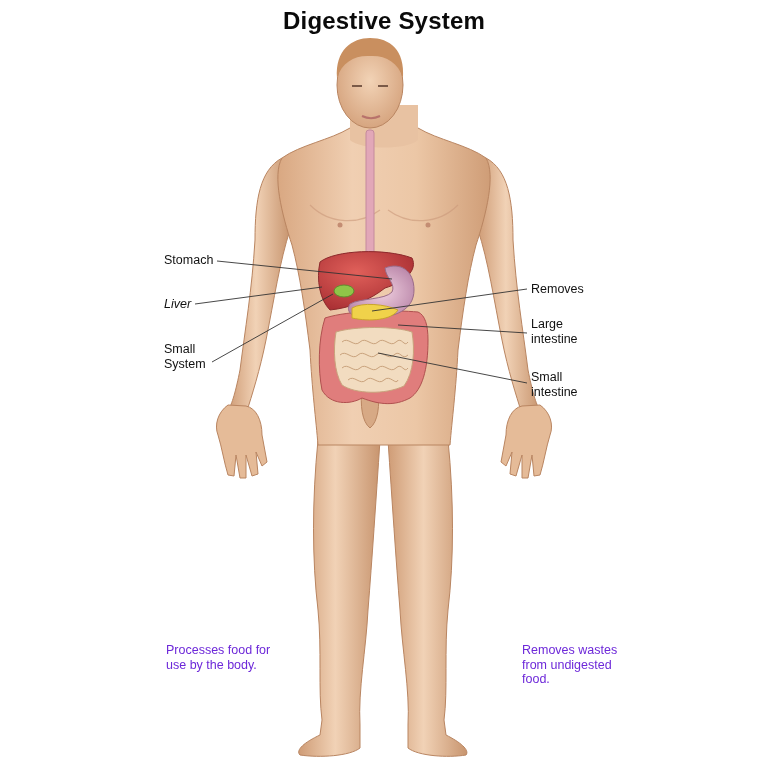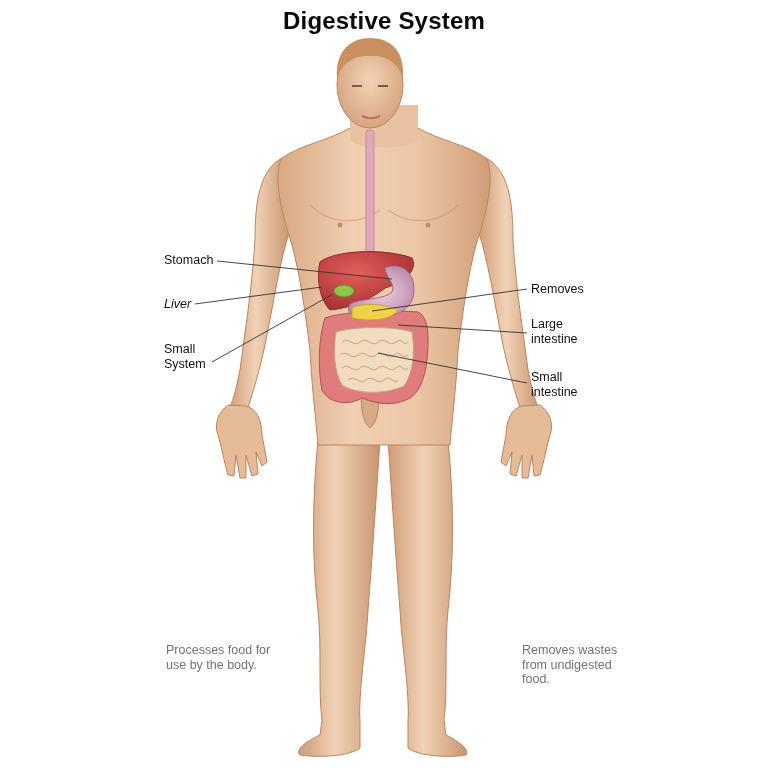--- a/index.html
+++ b/index.html
@@ -37,21 +37,21 @@
       position: absolute;
       font-size: 12.5px;
       line-height: 15px;
       color: #111111;
       white-space: nowrap;
     }
     .note {
       position: absolute;
       font-size: 12.5px;
       line-height: 14.5px;
-      color: #737373;
+      color: #6d28d9;
       white-space: pre-line;
     }
   </style>
 </head>
 <body>
 
 <div class="title">Digestive System</div>
 
 <svg class="figure" viewBox="0 0 768 768" xmlns="http://www.w3.org/2000/svg">
   <defs>

